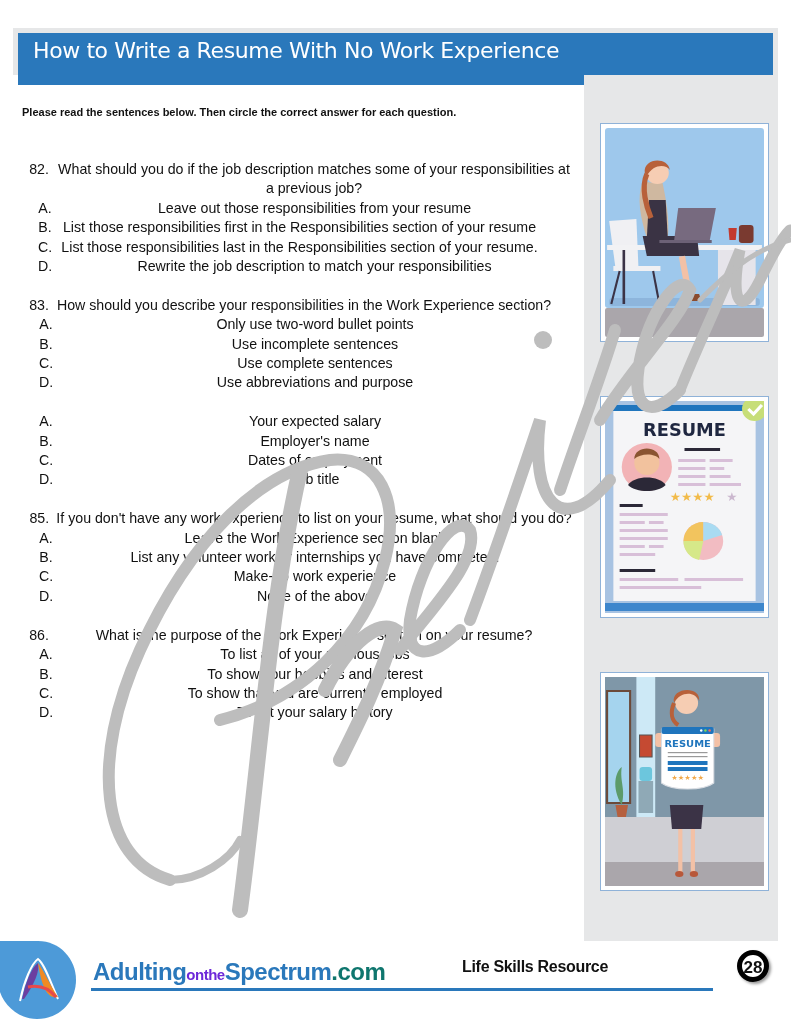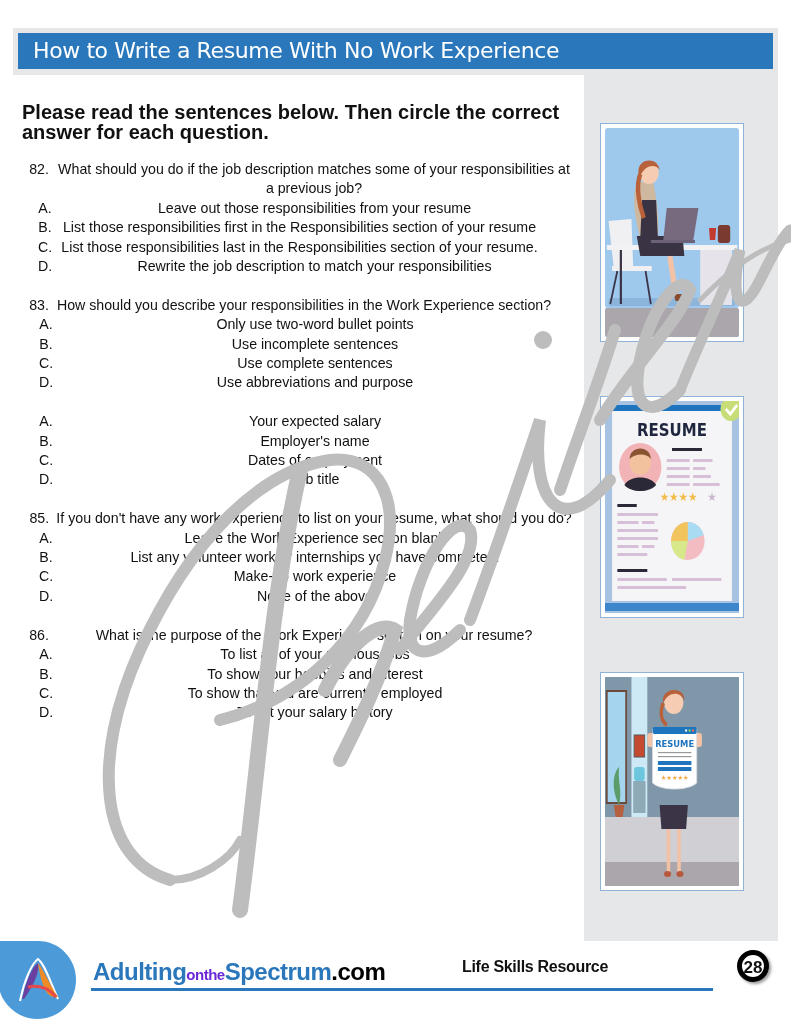--- a/index.html
+++ b/index.html
@@ -1,47 +1,47 @@
 <!DOCTYPE html>
 <html><head>
 <meta charset="utf-8">
 <style>
   * { box-sizing: border-box; margin: 0; padding: 0; }
   html, body { width: 791px; height: 1024px; background: #ffffff; overflow: hidden; }
   body { position: relative; font-family: "Liberation Sans", sans-serif; color: #111; }
 
   .frame-top { position: absolute; left: 13px; top: 28px; width: 765px; height: 47px; background: #e6e7e8; }
-  .title-bar { position: absolute; left: 18px; top: 33px; width: 755px; height: 36px; background: #2a78bb; }
+  .title-bar { position: absolute; left: 18px; top: 33px; width: 755px; height: 52px; background: #2a78bb; }
   .title-bar h1 { font-family: "DejaVu Sans", sans-serif; font-weight: 500; color: #fff; font-size: 22px; line-height: 36px; padding-left: 15px; letter-spacing: -0.4px; }
 
   .sidebar { position: absolute; left: 584px; top: 75px; width: 194px; height: 866px; background: #e6e7e8; }
 
-  .instructions { position: absolute; left: 22px; top: 102px; width: 545px; font-weight: bold; font-size: 20px; line-height: 20px; }
+  .instructions { position: absolute; left: 22px; top: 102px; width: 545px; font-weight: bold; font-size: 11px; line-height: 20px; }
 
   .questions { position: absolute; left: 22px; top: 160px; width: 550px; font-size: 14.2px; line-height: 19.4px; text-align: center; }
   .q { margin-bottom: 19.4px; }
   .q-stem { display: flex; }
   .q-num { width: 34px; flex: none; }
   .q-text { flex: 1; }
   .opts { padding-left: 11px; }
   .opt { display: flex; }
   .opt-letter { width: 24px; flex: none; }
   .opt-text { flex: 1; }
 
-  .pic { position: absolute; left: 600px; width: 144px; background: #fff; border: 1px solid #8fb2d8; padding: 4px; }
+  .pic { position: absolute; left: 600px; width: 169px; background: #fff; border: 1px solid #8fb2d8; padding: 4px; }
   .pic svg { display: block; width: 100%; height: 100%; }
   .pic1 { top: 123px; height: 219px; }
   .pic2 { top: 396px; height: 222px; }
   .pic3 { top: 672px; height: 219px; }
 
   .footer-logo { position: absolute; left: -2px; top: 941px; width: 78px; height: 78px; }
   .footer-brand { position: absolute; left: 93px; top: 958px; font-family: "Liberation Sans", sans-serif; font-weight: bold; font-size: 24px; letter-spacing: -0.5px; white-space: nowrap; }
   .footer-brand .b1 { color: #2a78bb; }
   .footer-brand .b2 { color: #6d28d9; font-size: 15px; }
-  .footer-brand .b3 { color: #000000; }
+  .footer-brand .b3 { color: #0f766e; }
   .footer-tag { position: absolute; left: 462px; top: 958px; font-weight: bold; font-size: 16px; color: #111; letter-spacing: -0.3px; white-space: nowrap; }
   .footer-rule { position: absolute; left: 91px; top: 988px; width: 622px; height: 3px; background: #2a78bb; }
   .page-badge { position: absolute; left: 737px; top: 950px; width: 32px; height: 32px; border-radius: 50%; border: 5px solid #000000; background: #fff; box-shadow: 2px 2px 3px rgba(0,0,0,0.4); text-align: center; font-weight: bold; font-size: 17px; line-height: 26px; color: #111; }
 
   .watermark { position: absolute; left: 0; top: 0; width: 791px; height: 1024px; pointer-events: none; }
 </style>
 </head>
 <body>
 
 <div class="frame-top"></div>

